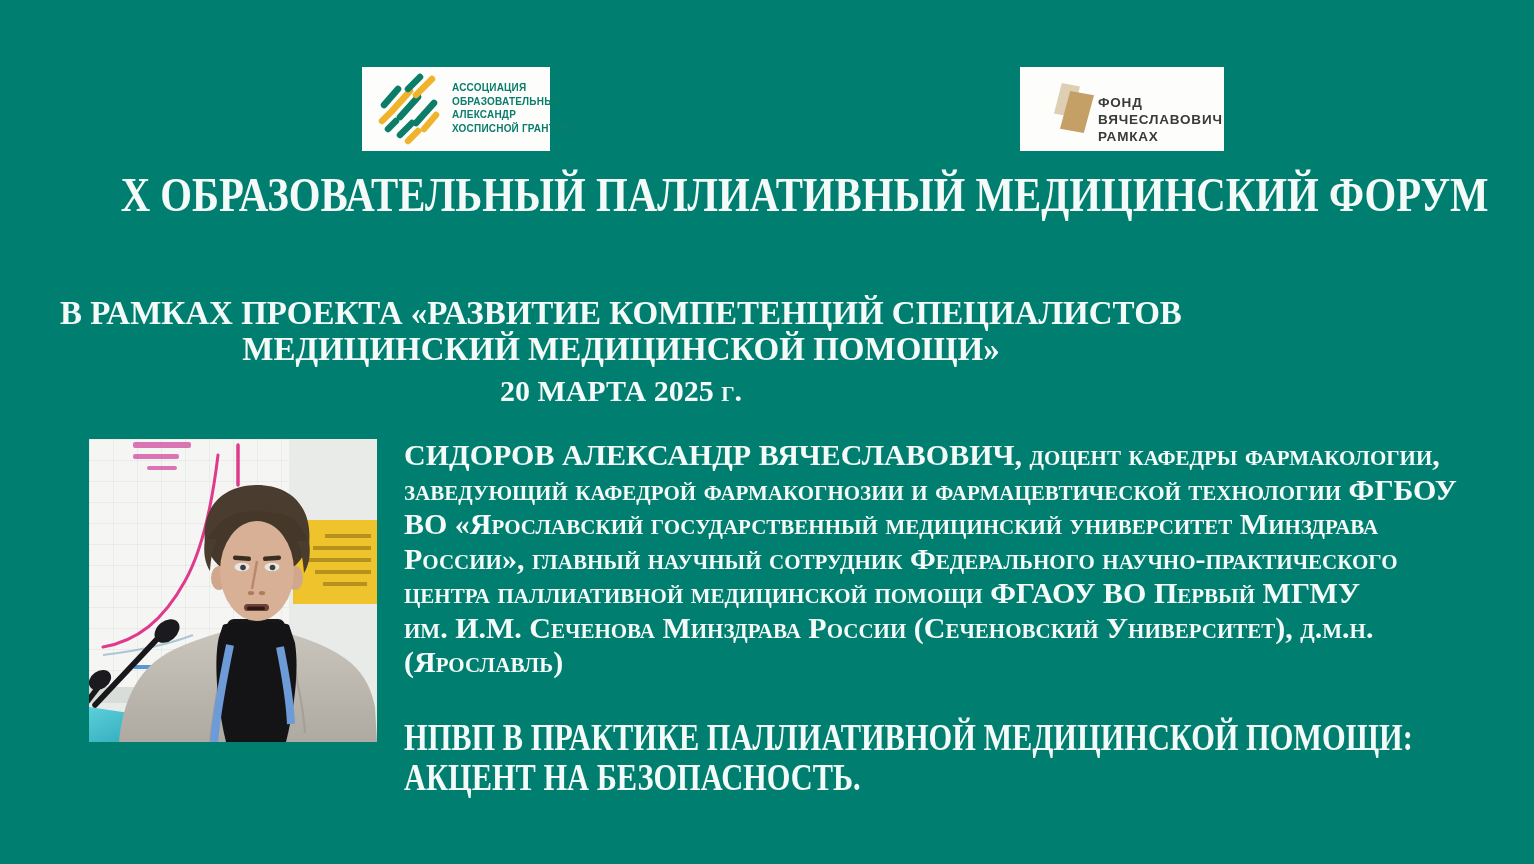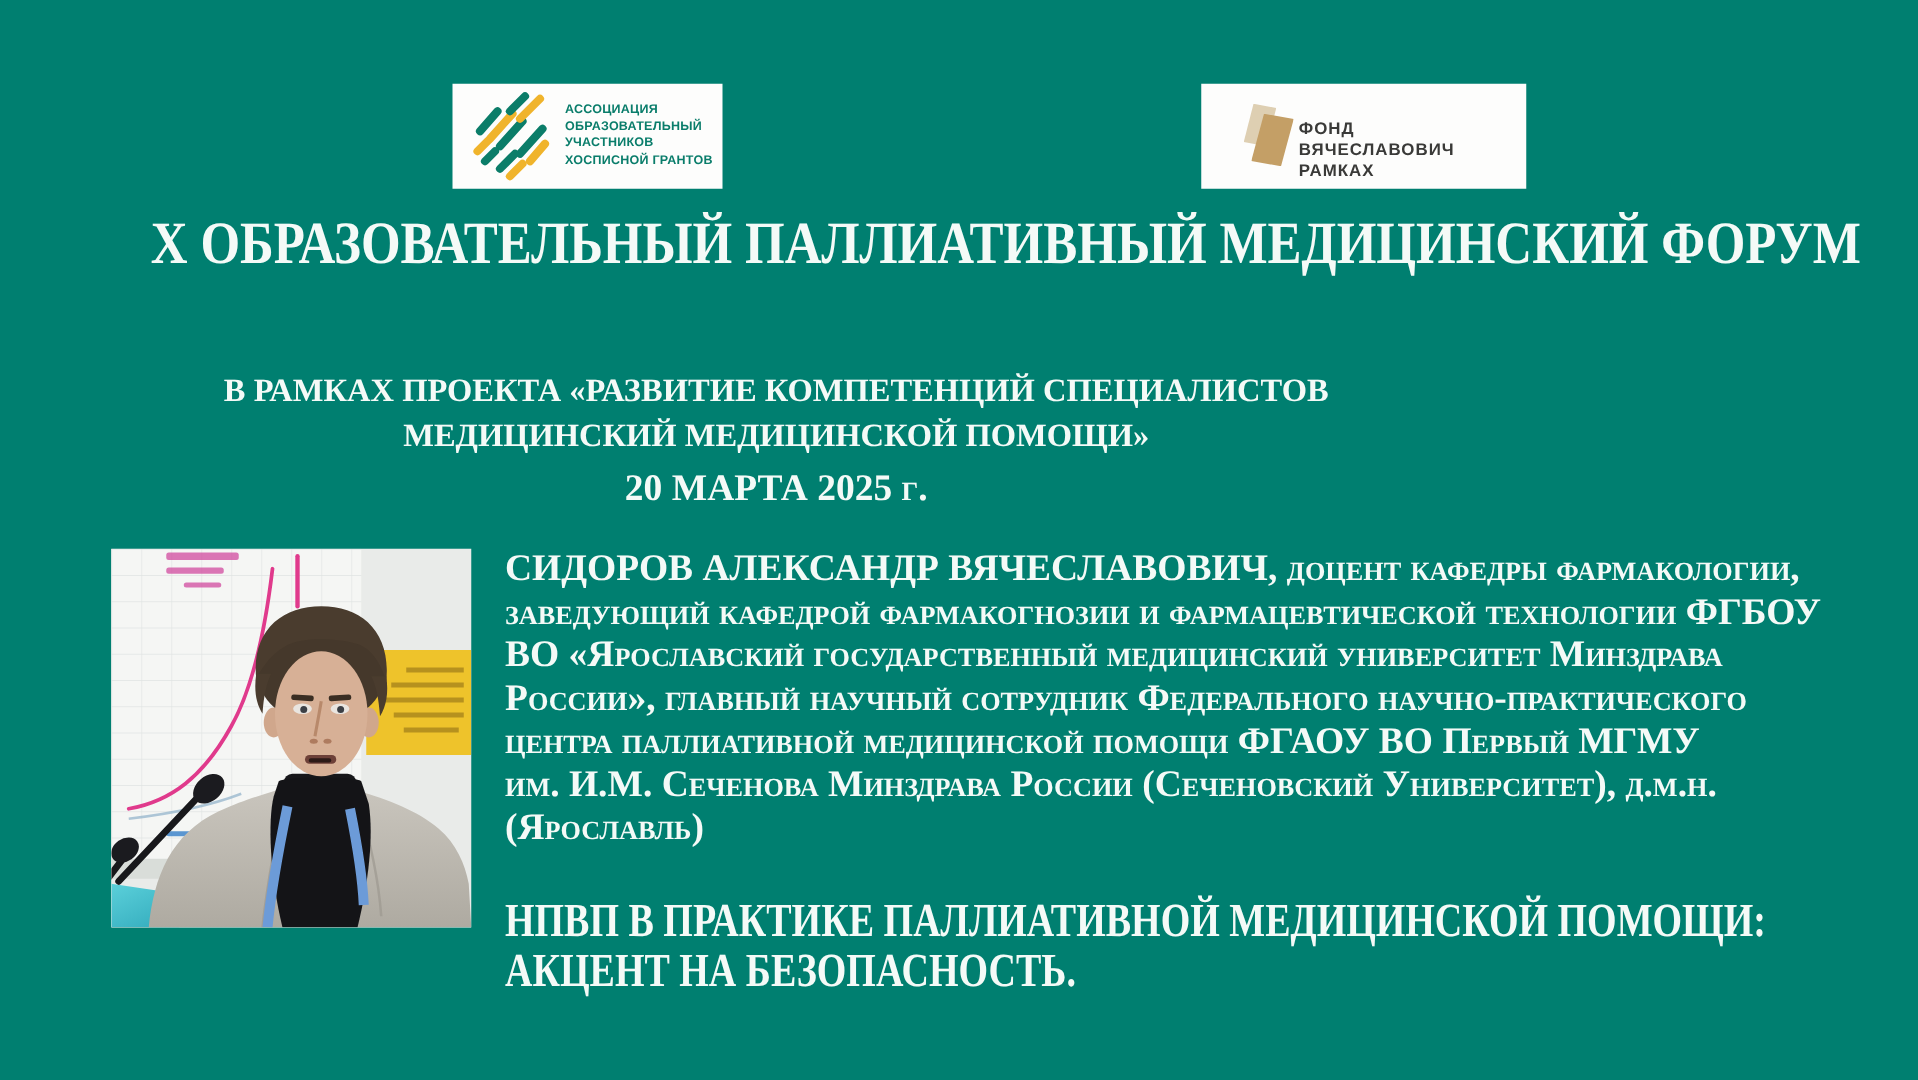--- a/index.html
+++ b/index.html
@@ -6,22 +6,22 @@
   body{
     position:relative;
     width:1534px;height:864px;
     background:#007F70;
     overflow:hidden;
     font-family:"Liberation Serif", serif;
     color:#F4FAF7;
   }
   
   .logo-box{position:absolute;background:#FDFDFC;}
-  #assoc-box{left:362px;top:67px;width:216px;height:84px;text-decoration:underline;}
-  #fund-box{left:961px;top:67px;width:260px;height:84px;}
+  #assoc-box{left:362px;top:67px;width:188px;height:84px;text-decoration:underline;}
+  #fund-box{left:1020px;top:67px;width:204px;height:84px;}
   .assoc-mark{position:absolute;left:12px;top:6px;}
   .assoc-text{
     position:absolute;left:90px;top:14px;
     font-family:"Liberation Sans", sans-serif;
     font-weight:bold;font-size:10px;line-height:13.5px;
     color:#0A7D6B;letter-spacing:.2px;white-space:nowrap;
   }
   .fund-mark{position:absolute;left:20px;top:8px;width:58px;height:64px;}
   .fund-back{
     position:absolute;left:14px;top:8px;width:26px;height:34px;
@@ -36,21 +36,21 @@
   .fund-text{
     position:absolute;left:78px;top:27px;
     font-family:"Liberation Sans", sans-serif;
     font-weight:bold;font-size:13.5px;line-height:17px;
     color:#3A3A38;letter-spacing:.8px;white-space:nowrap;
   }
   
   .center-block{position:absolute;left:0;width:1242px;text-align:center;}
   #main-title{top:174px;font-size:48px;line-height:42px;font-weight:bold;}
   #main-title .cond{display:inline-block;transform:scaleX(.85);transform-origin:50% 50%;white-space:nowrap;}
-  #subtitle{top:295px;font-size:26px;line-height:36px;font-weight:bold;}
+  #subtitle{top:295px;font-size:33px;line-height:36px;font-weight:bold;}
   #subtitle div{white-space:nowrap;}
   #date-line{top:375px;font-size:30px;line-height:32px;font-weight:bold;font-variant:small-caps;text-align:center;}
   
   #speaker-text{position:absolute;left:404px;top:438px;}
   .bio-line{
     white-space:nowrap;height:34.5px;line-height:34.5px;
     font-size:30px;font-weight:bold;font-variant:small-caps;
   }
   #talk-title{margin-top:37px;}
   .talk-line{
@@ -79,21 +79,21 @@
       <path d="M42 50 L60 30" stroke="#0B7D69"></path>
       <path d="M50 56 L62 42" stroke="#F0B42C"></path>
       <path d="M26 62 L38 50" stroke="#0B7D69"></path>
       <path d="M34 68 L44 58" stroke="#F0B42C"></path>
       <path d="M14 56 L22 48" stroke="#0B7D69"></path>
     </g>
   </svg>
   <div class="assoc-text">
     <div>АССОЦИАЦИЯ</div>
     <div>ОБРАЗОВАТЕЛЬНЫЙ</div>
-    <div>УЧАСТНИКОВ</div>
+    <div>АЛЕКСАНДР</div>
     <div>ХОСПИСНОЙ ГРАНТОВ</div>
   </div>
 </div>
 
 <div class="logo-box" id="fund-box">
   <div class="fund-mark">
     <div class="fund-back"></div>
     <div class="fund-front"></div>
   </div>
   <div class="fund-text">

